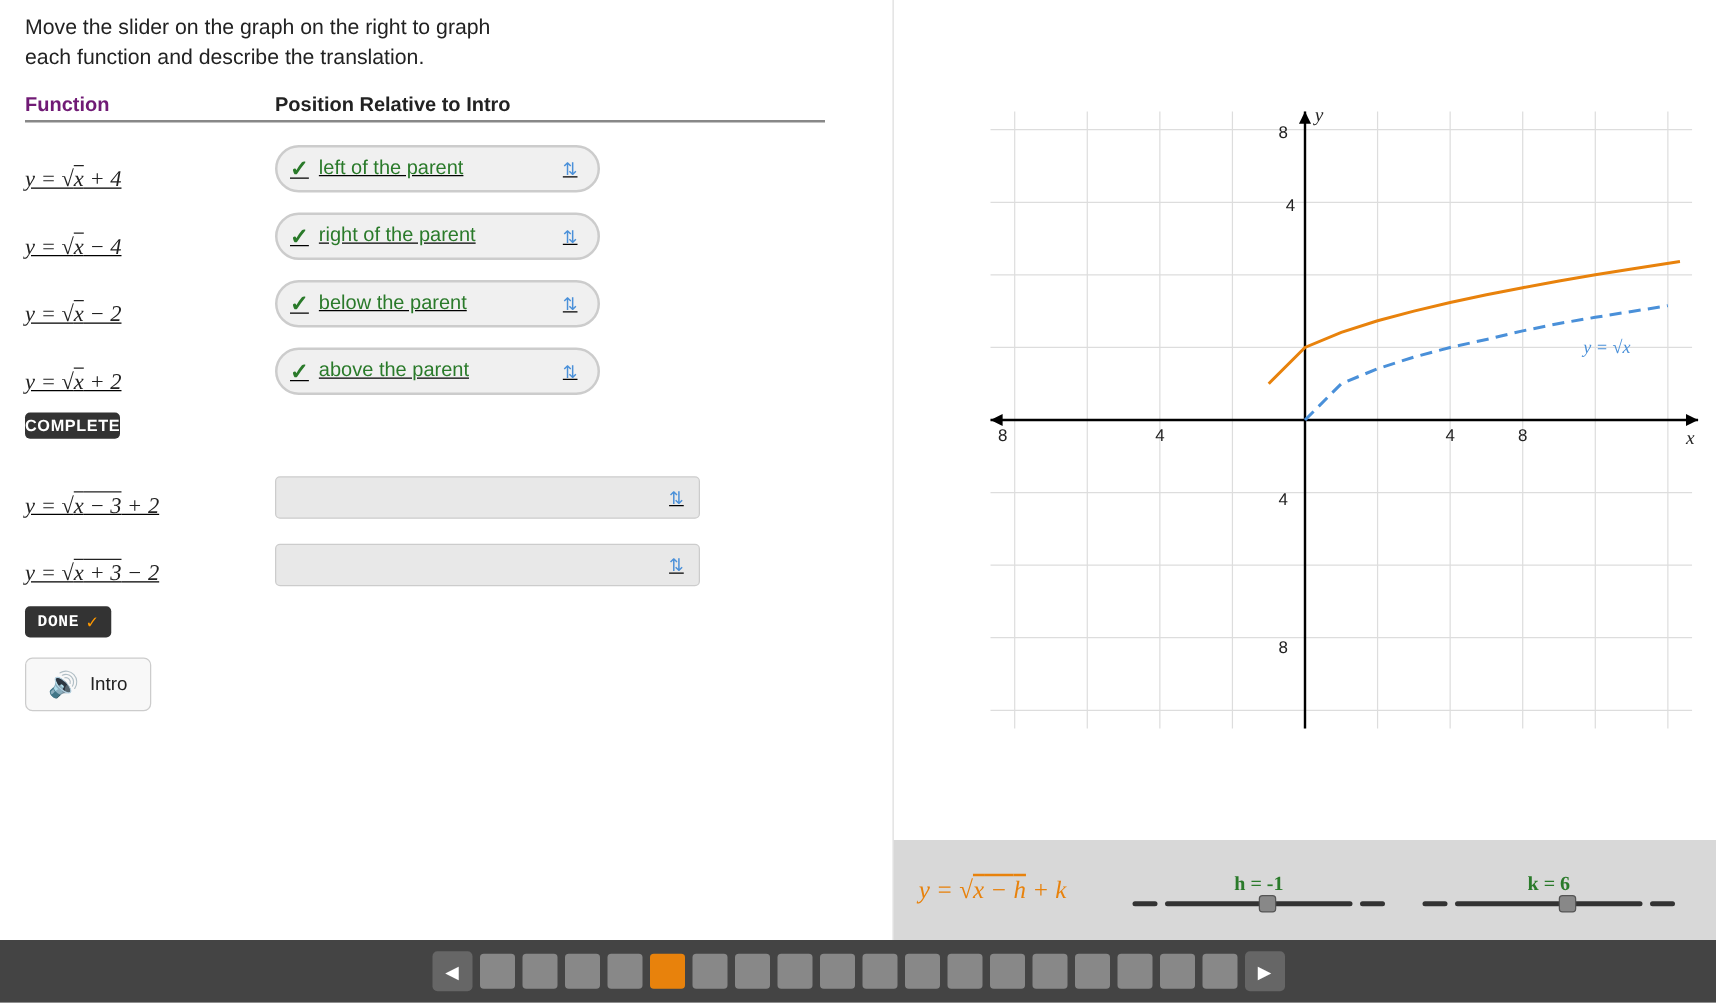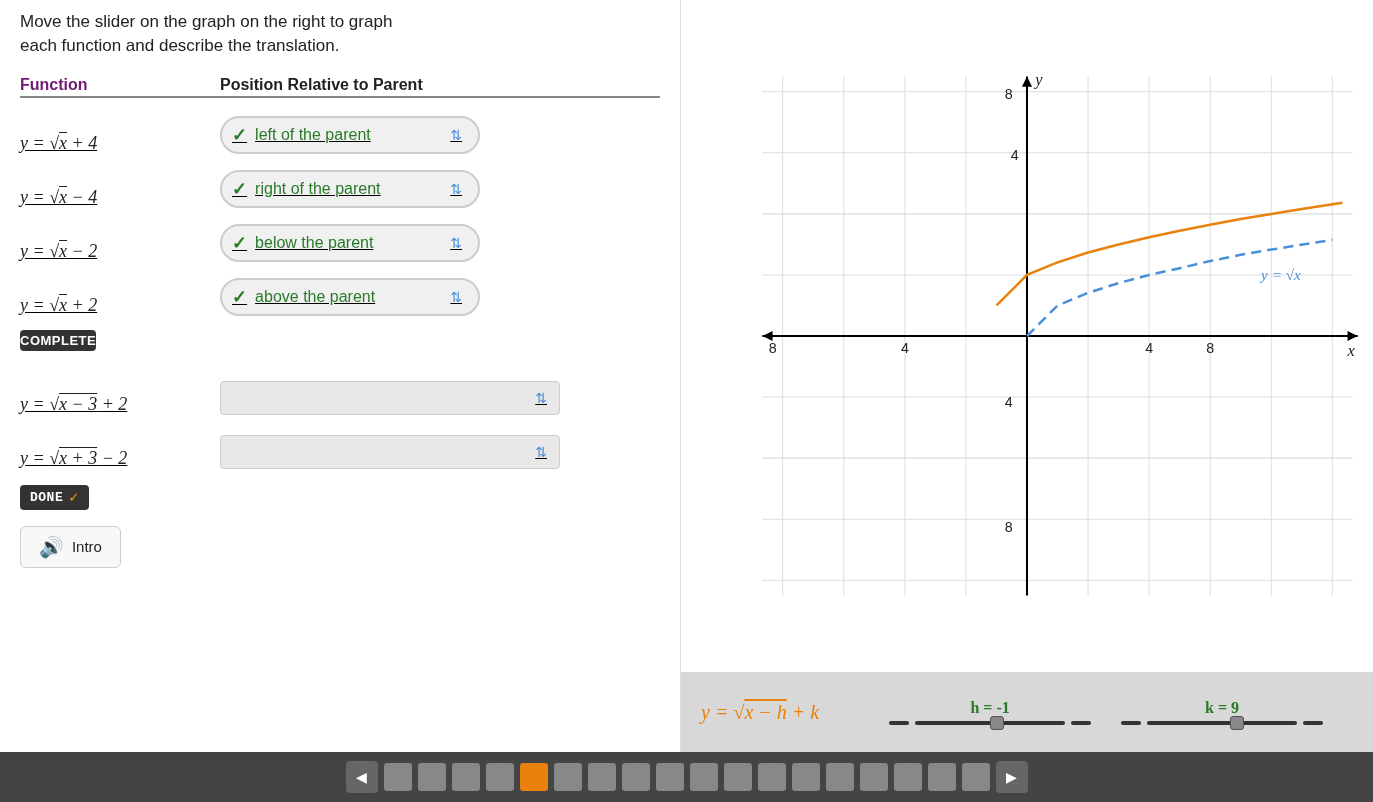--- a/index.html
+++ b/index.html
@@ -9,20 +9,21 @@
       display: flex;
       flex-direction: column;
       width: 1373px;
       height: 802px;
       overflow: hidden;
     }
     .main-content {
       display: flex;
       flex: 1;
       background: #fff;
+      gap: 34px;
     }
     .left-panel {
       width: 680px;
       padding: 10px 20px 10px 20px;
       overflow-y: auto;
       background: #fff;
     }
     .instruction-text {
       font-size: 17px;
       color: #222;
@@ -264,21 +265,21 @@
 <div class="main-content">
 
   <div class="left-panel">
     <p class="instruction-text">
       <span>Move the slider on the graph on the right to graph</span><br>
       <span>each function and describe the translation.</span>
     </p>
 
     <div class="table-header">
       <div class="col-function">Function</div>
-      <div class="col-position">Position Relative to Parent</div>
+      <div class="col-position">Position Relative to Intro</div>
     </div>
     <hr class="table-divider">
 
     
     
     <div class="function-row">
       <div class="func-label">
         <span class="math-text"><i>y</i> = √<span style="text-decoration:overline"><i>x</i></span> + 4</span>
       </div>
       <div class="dropdown-answered">
@@ -424,21 +425,21 @@
           <div class="slider-label">h = -1</div>
           <div style="display:flex;align-items:center;gap:6px">
             <div style="width:20px;height:4px;background:#333;border-radius:2px;"></div>
             <div class="slider-track">
               <div class="slider-thumb" style="left:50%;"></div>
             </div>
             <div style="width:20px;height:4px;background:#333;border-radius:2px;"></div>
           </div>
         </div>
         <div class="slider-group">
-          <div class="slider-label">k = 9</div>
+          <div class="slider-label">k = 6</div>
           <div style="display:flex;align-items:center;gap:6px">
             <div style="width:20px;height:4px;background:#333;border-radius:2px;"></div>
             <div class="slider-track">
               <div class="slider-thumb" style="left:55%;"></div>
             </div>
             <div style="width:20px;height:4px;background:#333;border-radius:2px;"></div>
           </div>
         </div>
       </div>
     </div>

